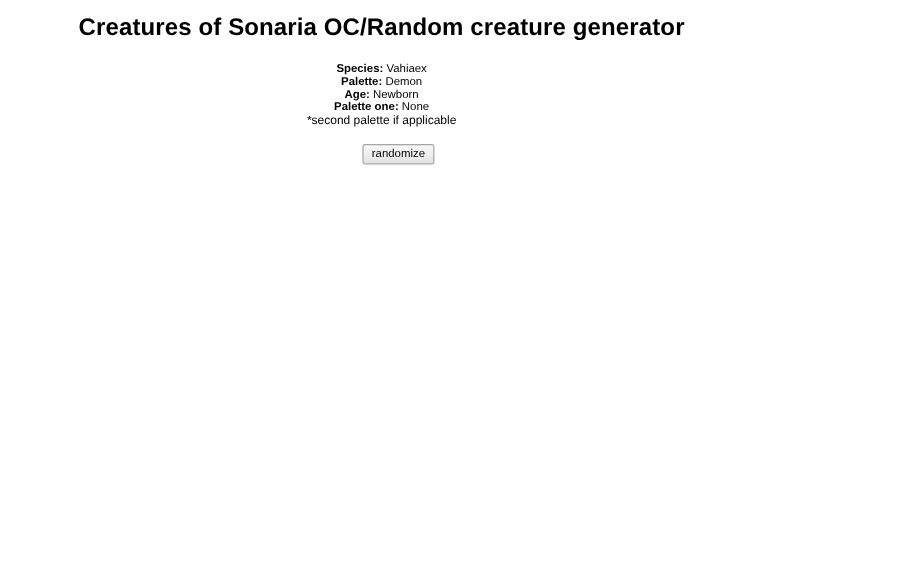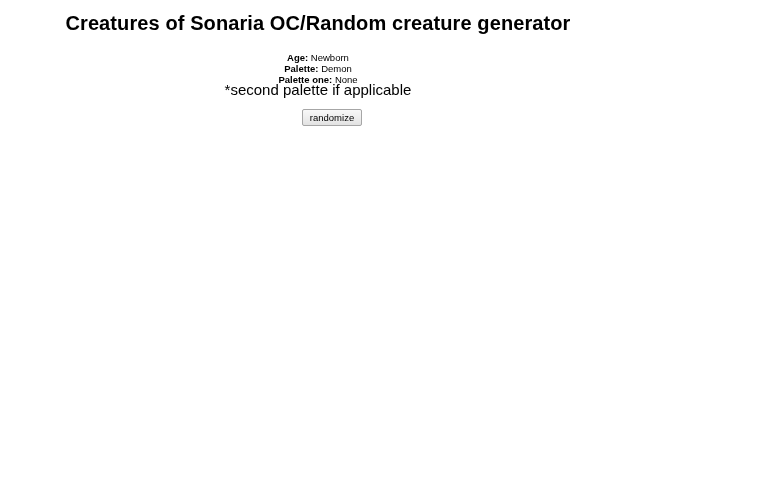--- a/index.html
+++ b/index.html
@@ -48,21 +48,21 @@
     color: #000000;
   }
   .stat-label {
     font-weight: bold;
   }
   .stat-value {
     font-weight: normal;
   }
   .footnote-line {
     display: block;
-    font-size: 15px;
+    font-size: 10px;
     line-height: 10.8px;
     font-weight: normal;
     color: #000000;
     white-space: nowrap;
   }
   .button-row {
     margin: 0;
     padding-top: 11px;
     text-align: center;
     padding-left: 28px;
@@ -83,30 +83,34 @@
 </style>
 </head>
 <body>
 
 <div class="page">
 
   <h1 class="page-title">Creatures of Sonaria OC/Random creature generator</h1>
 
   <div class="stats-block">
 
+    <div class="stat-line">
+      <span class="stat-label">Species:</span>
+      <span class="stat-value">Vahiaex</span>
+    </div>
 
+
+    <div class="stat-line">
+      <span class="stat-label">Palette:</span>
+      <span class="stat-value">Demon</span>
+    </div>
 
     <div class="stat-line">
       <span class="stat-label">Age:</span>
       <span class="stat-value">Newborn</span>
-    </div>
-
-    <div class="stat-line">
-      <span class="stat-label">Palette:</span>
-      <span class="stat-value">Demon</span>
     </div>
 
     <div class="stat-line">
       <span class="stat-label">Palette one:</span>
       <span class="stat-value">None</span>
     </div>
 
 
     <div class="footnote-line">*second palette if applicable</div>
 

